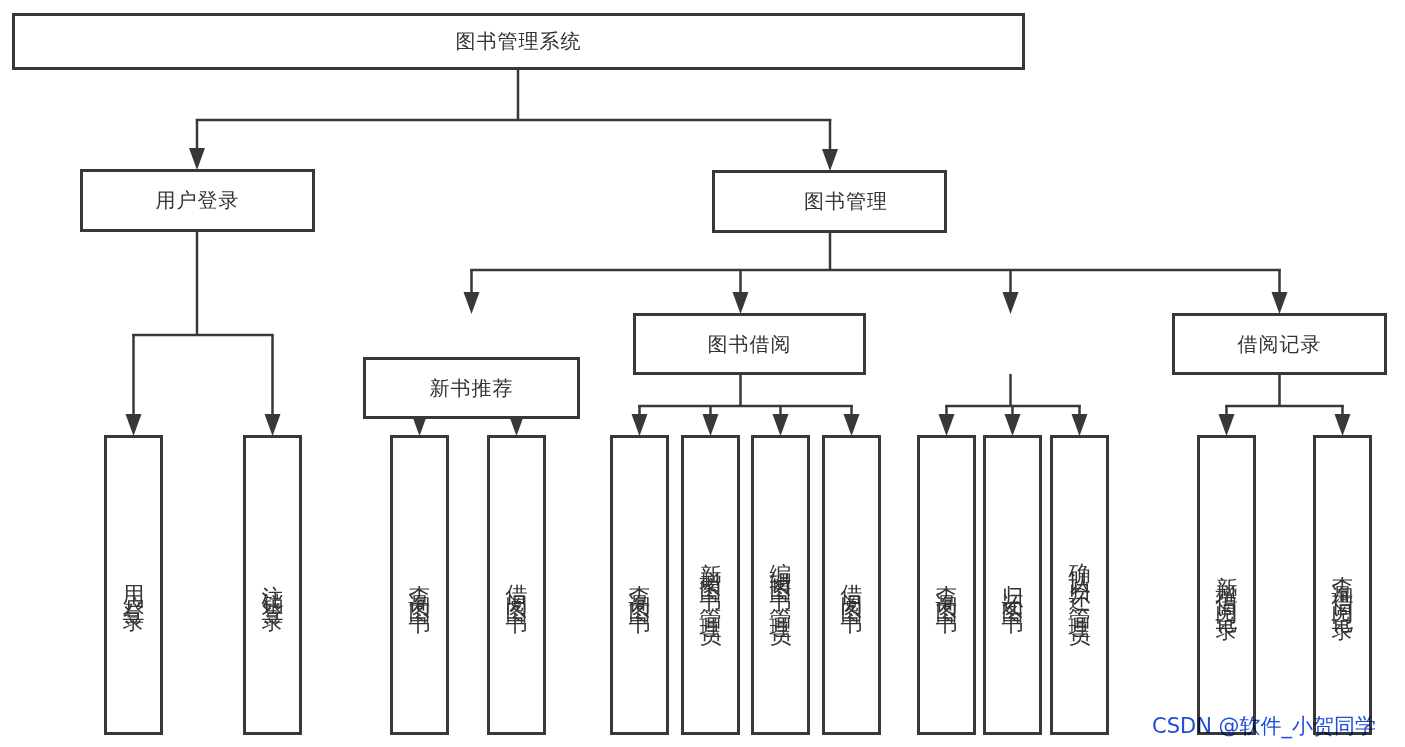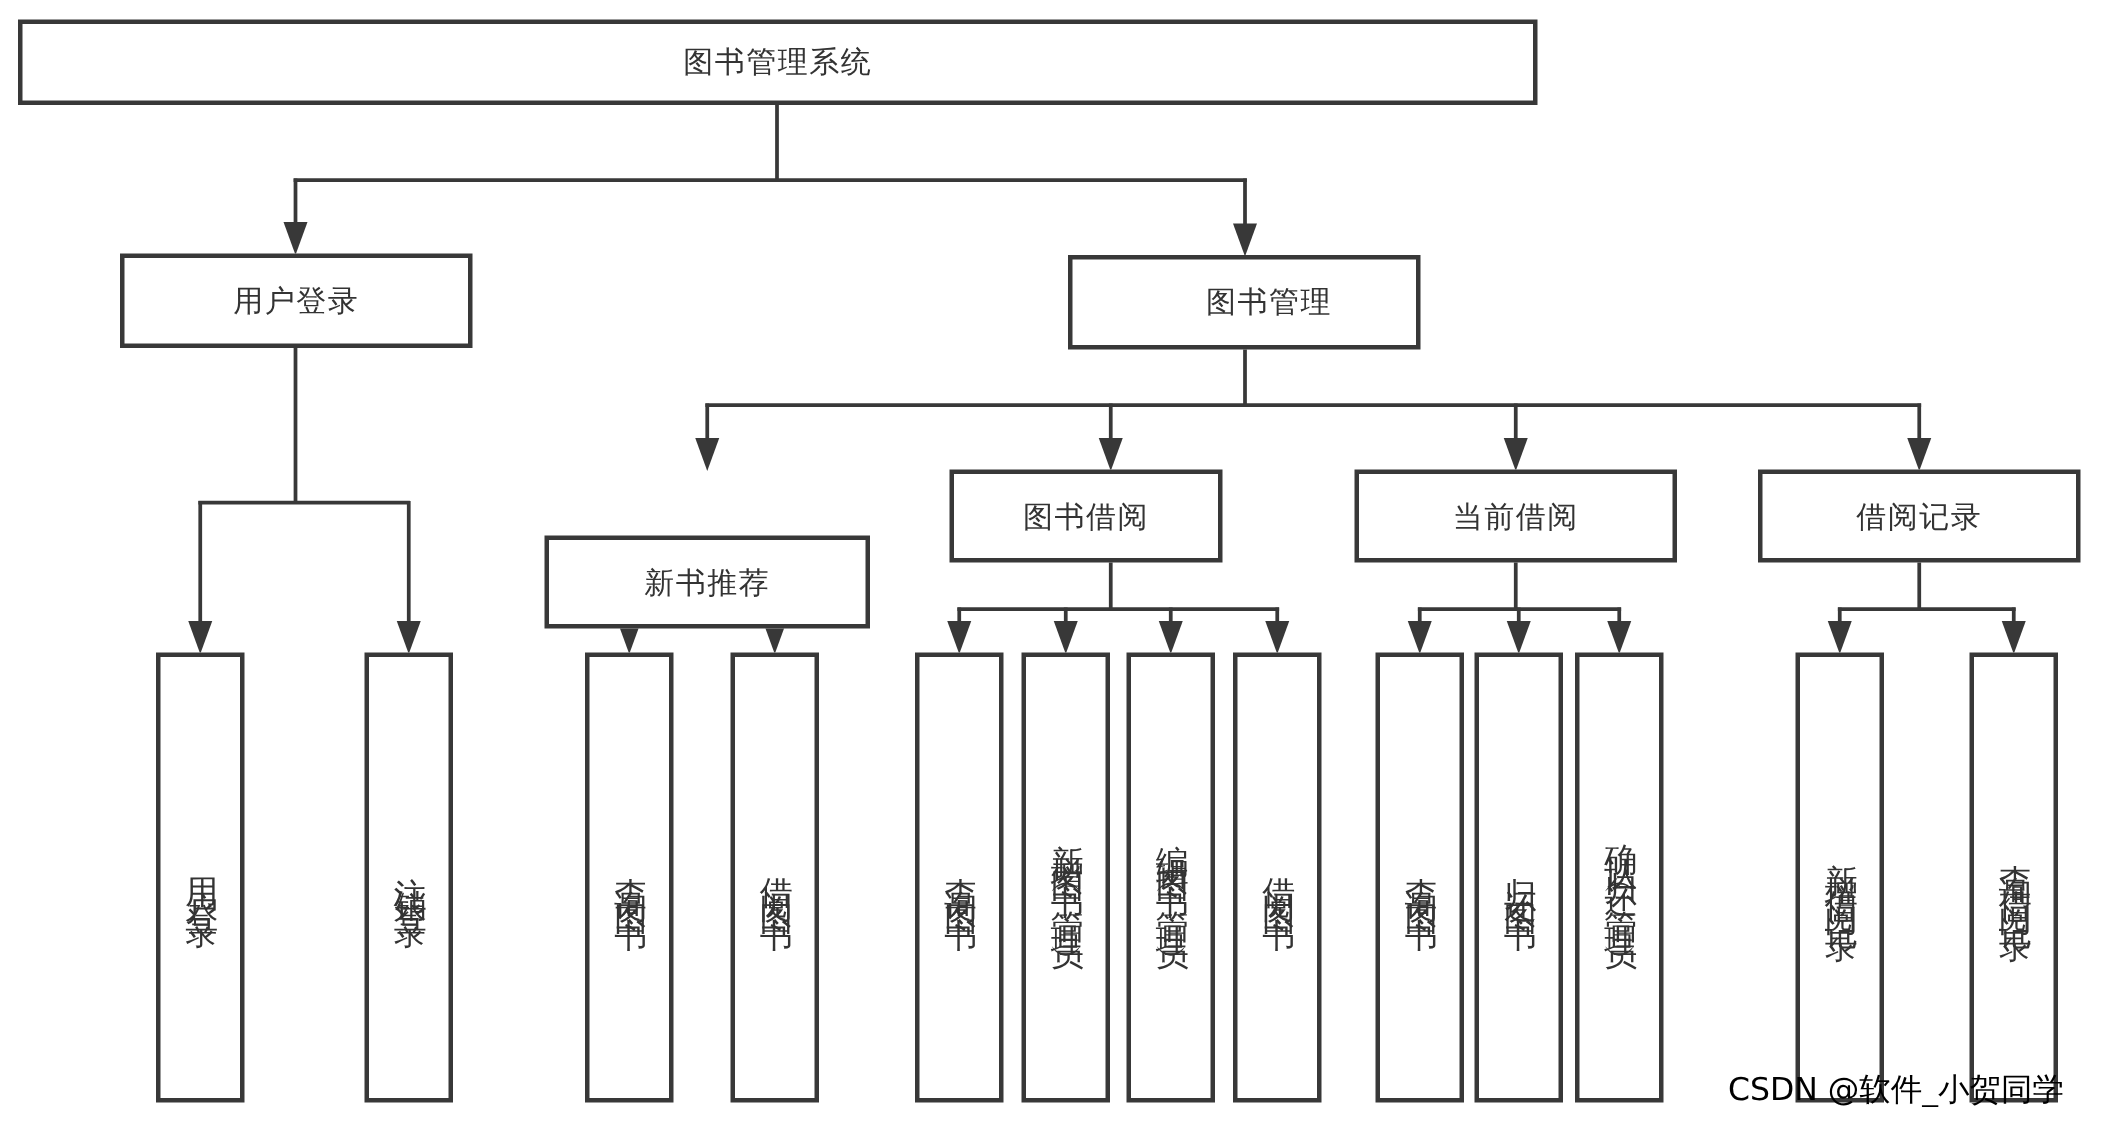--- a/index.html
+++ b/index.html
@@ -34,21 +34,21 @@
     white-space: nowrap;
   }
   
   .n-root { left: 12px; top: 13px; width: 1013px; height: 57px; }
   
   .n-user-login { left: 80px;  top: 169px; width: 235px; height: 63px; }
   .n-book-mgmt  { left: 712px; top: 170px; width: 235px; height: 63px; padding-left: 33px; }
   
   .lvl3 { top: 313px; height: 62px; }
   .n-new-book       { left: 363px;  width: 217px; margin-top: 44px; }
-  .n-book-borrow    { left: 633px;  width: 182px; }
+  .n-book-borrow    { left: 633px;  width: 233px; }
   .n-current-borrow { left: 903px;  width: 215px; }
   .n-borrow-records { left: 1172px; width: 215px; }
   
   .leaf { top: 435px; width: 59px; height: 300px; }
   .leaf .label {
     writing-mode: vertical-rl;
     text-orientation: mixed;
     font-size: 22px;
     letter-spacing: 9px;
     line-height: 1;
@@ -57,21 +57,21 @@
   .l-b1 { left: 390px; }  .l-b2 { left: 487px; }
   .l-c1 { left: 610px; }  .l-c2 { left: 681px; }  .l-c3 { left: 751px; }  .l-c4 { left: 822px; }
   .l-d1 { left: 917px; }  .l-d2 { left: 983px; }  .l-d3 { left: 1050px; }
   .l-e1 { left: 1197px; } .l-e2 { left: 1313px; }
   .watermark {
     position: absolute;
     left: 1152px;
     top: 712px;
     z-index: 3;
     font-size: 21px;
-    color: #000000;
+    color: #1d4ed8;
     mix-blend-mode: multiply;
     white-space: nowrap;
   }
 </style>
 </head>
 <body>
 
 <div class="canvas">
 
   <svg class="connector-layer" width="1405" height="747" viewBox="0 0 1405 747" stroke="#383838" stroke-width="2.5" fill="#383838">
@@ -160,23 +160,20 @@
   <div class="node n-book-mgmt">
     <span class="label">图书管理</span>
   </div>
 
   <div class="node lvl3 n-new-book">
     <span class="label">新书推荐</span>
   </div>
   <div class="node lvl3 n-book-borrow">
     <span class="label">图书借阅</span>
   </div>
-  <div class="node lvl3 n-current-borrow">
-    <span class="label">当前借阅</span>
-  </div>
   <div class="node lvl3 n-borrow-records">
     <span class="label">借阅记录</span>
   </div>
 
   <div class="node leaf l-a1">
     <span class="label">用户登录</span>
   </div>
   <div class="node leaf l-a2">
     <span class="label">注销登录</span>
   </div>

